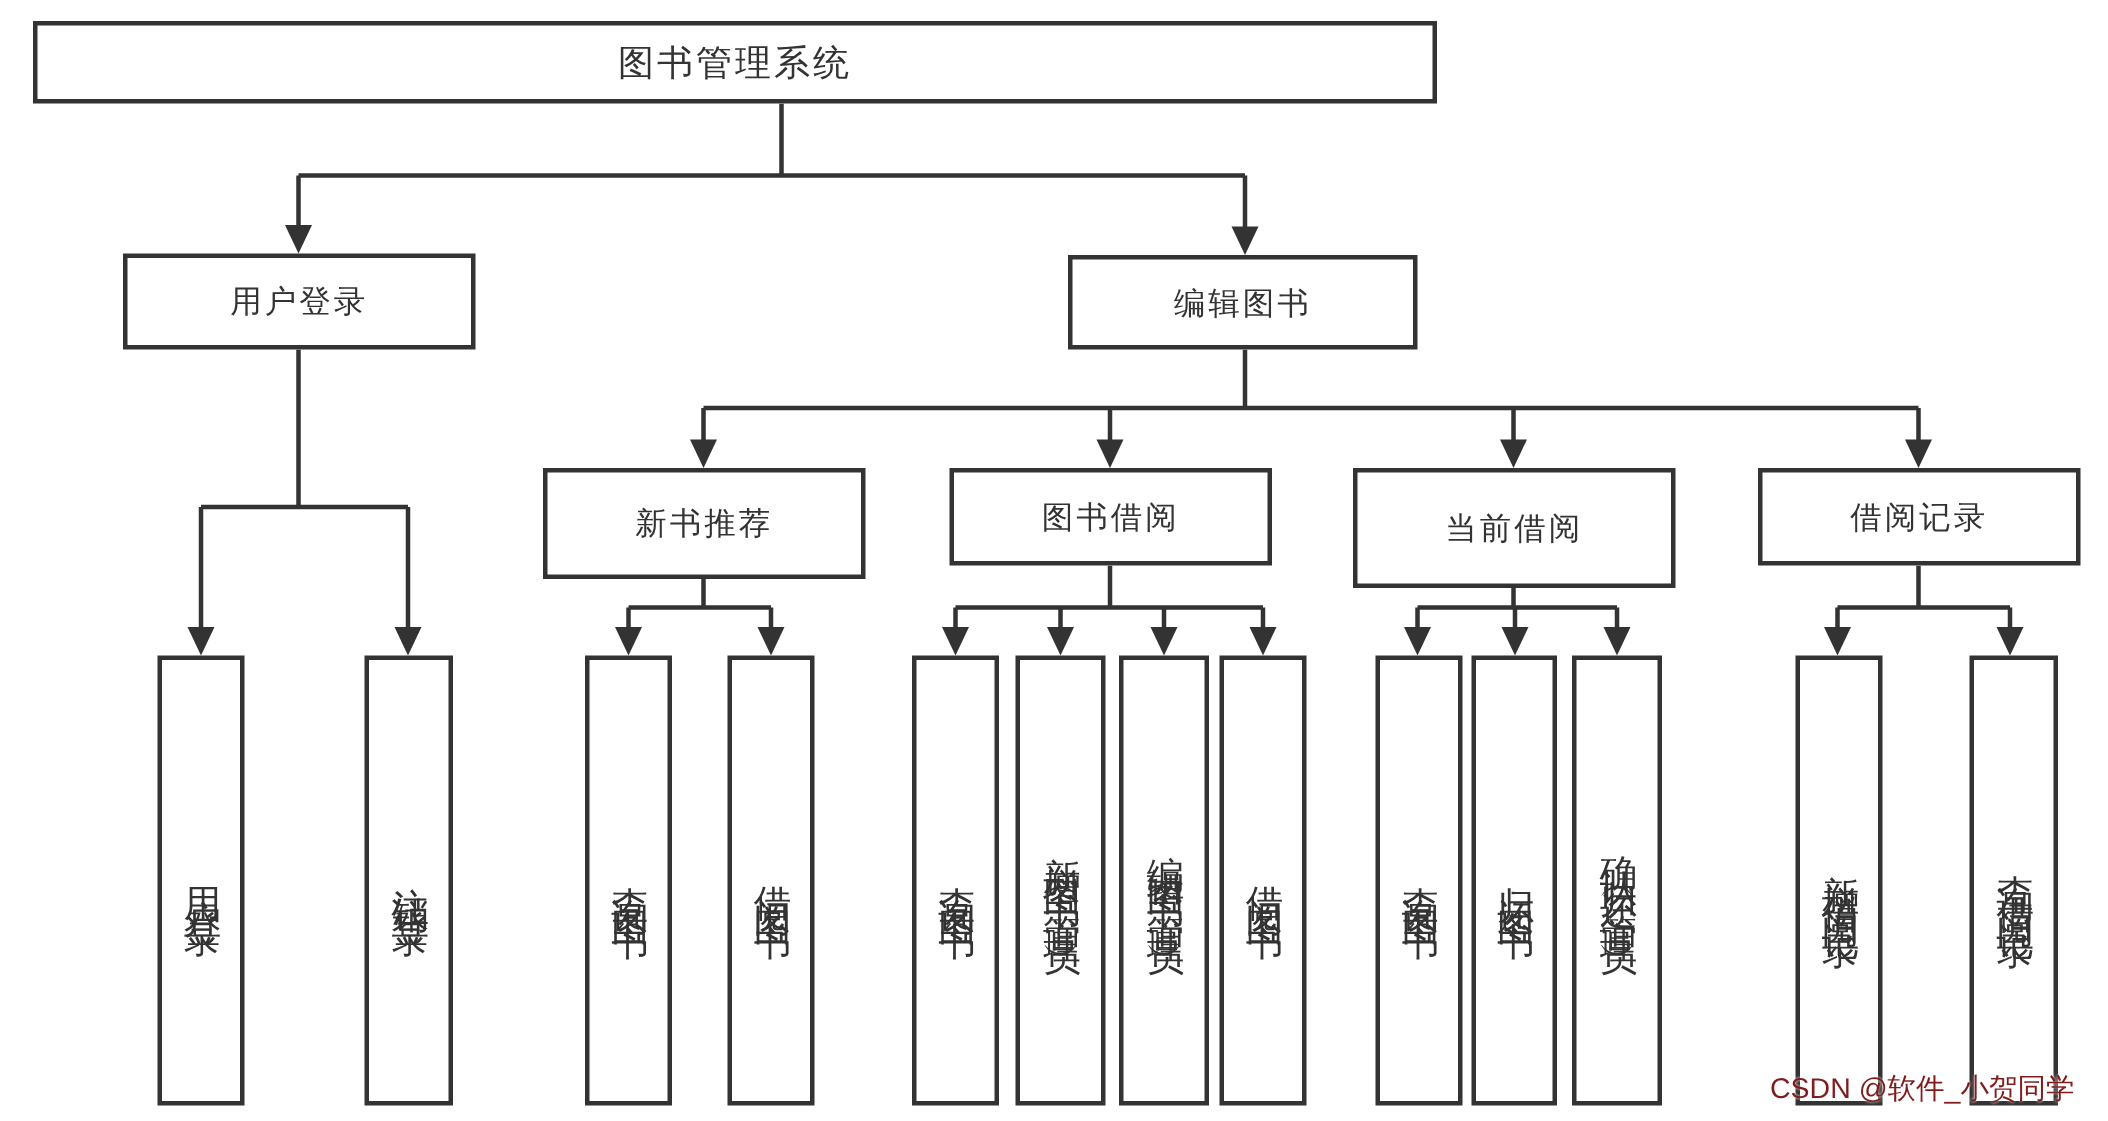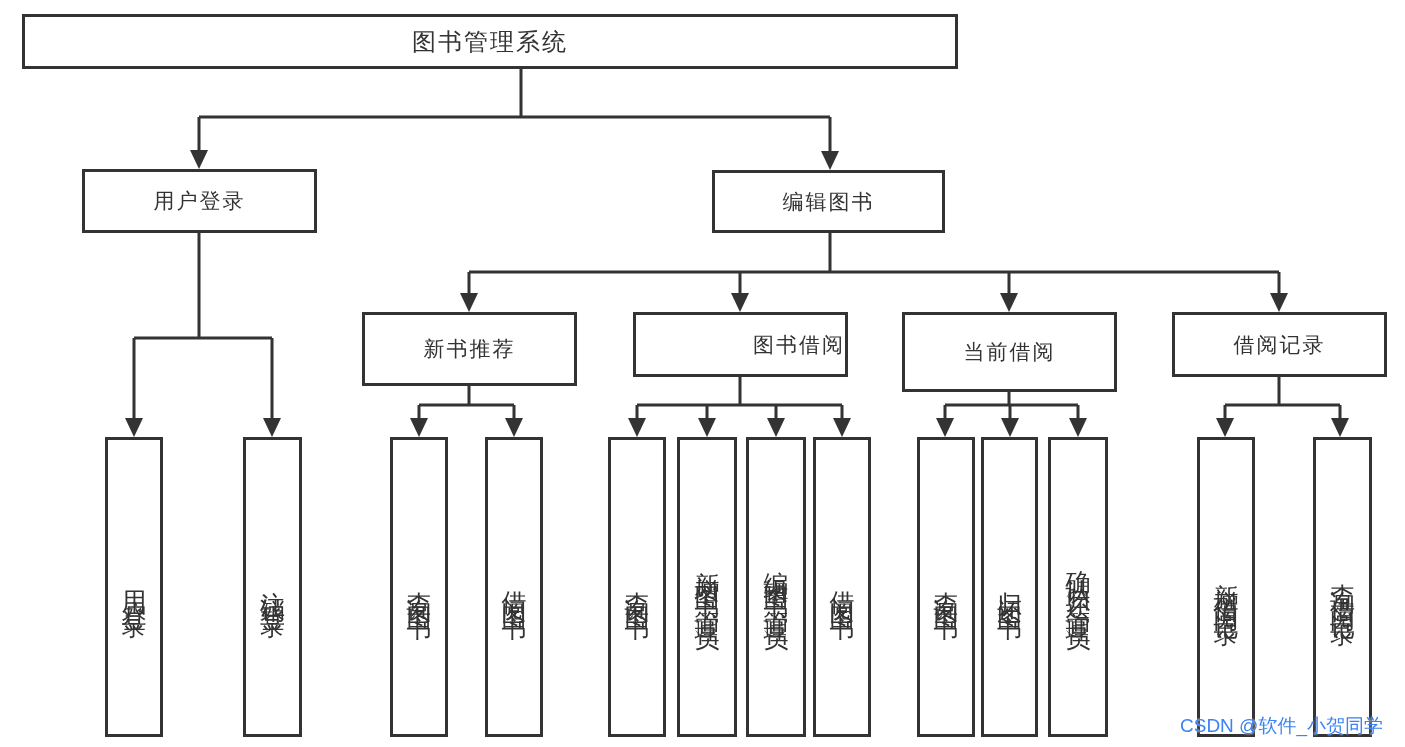--- a/index.html
+++ b/index.html
@@ -27,21 +27,21 @@
     text-orientation:mixed;
     font-size:25px;
     line-height:1;
     letter-spacing:8px;
     white-space:nowrap;
   }
   .watermark{
     position:absolute;
     left:1180px;top:713px;
     font-size:19px;
-    color:#3b82f6;
+    color:#7f1d1d;
     text-shadow:0 0 2px #ffffff;
     z-index:6;
     white-space:nowrap;
   }
 </style>
 </head>
 <body>
 
 <div id="stage">
 
@@ -92,21 +92,21 @@
   <div class="node lvl2" style="left:82px;top:169px;width:235px;height:64px;">
     <span>用户登录</span>
   </div>
   <div class="node lvl2" style="left:712px;top:170px;width:233px;height:63px;">
     <span>编辑图书</span>
   </div>
 
   <div class="node lvl2" style="left:362px;top:312px;width:215px;height:74px;">
     <span>新书推荐</span>
   </div>
-  <div class="node lvl2" style="left:633px;top:312px;width:215px;height:65px;justify-content:flex-end;">
+  <div class="node lvl2" style="left:633px;top:312px;width:215px;height:65px;">
     <span>图书借阅</span>
   </div>
   <div class="node lvl2" style="left:902px;top:312px;width:215px;height:80px;">
     <span>当前借阅</span>
   </div>
   <div class="node lvl2" style="left:1172px;top:312px;width:215px;height:65px;">
     <span>借阅记录</span>
   </div>
 
   <div class="node leaf" style="left:105px;top:437px;width:58px;height:300px;">

